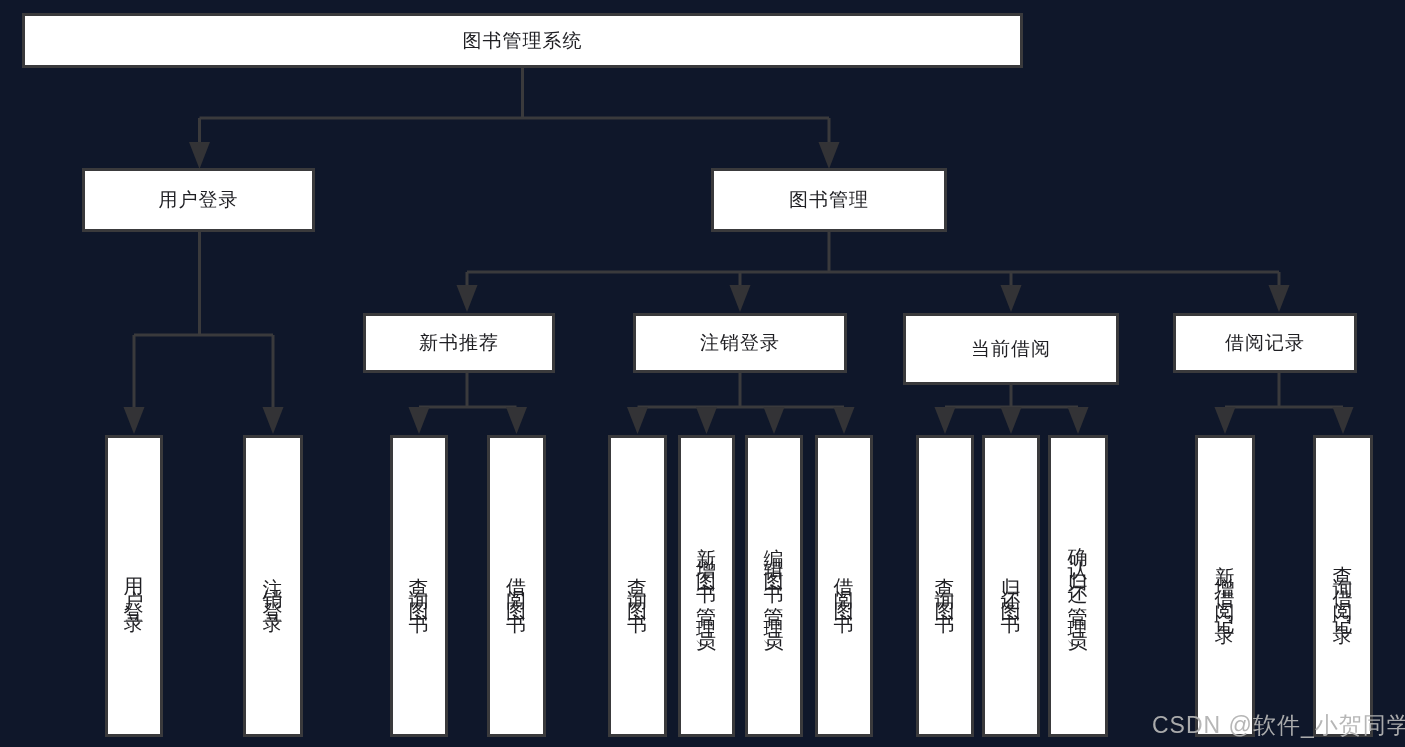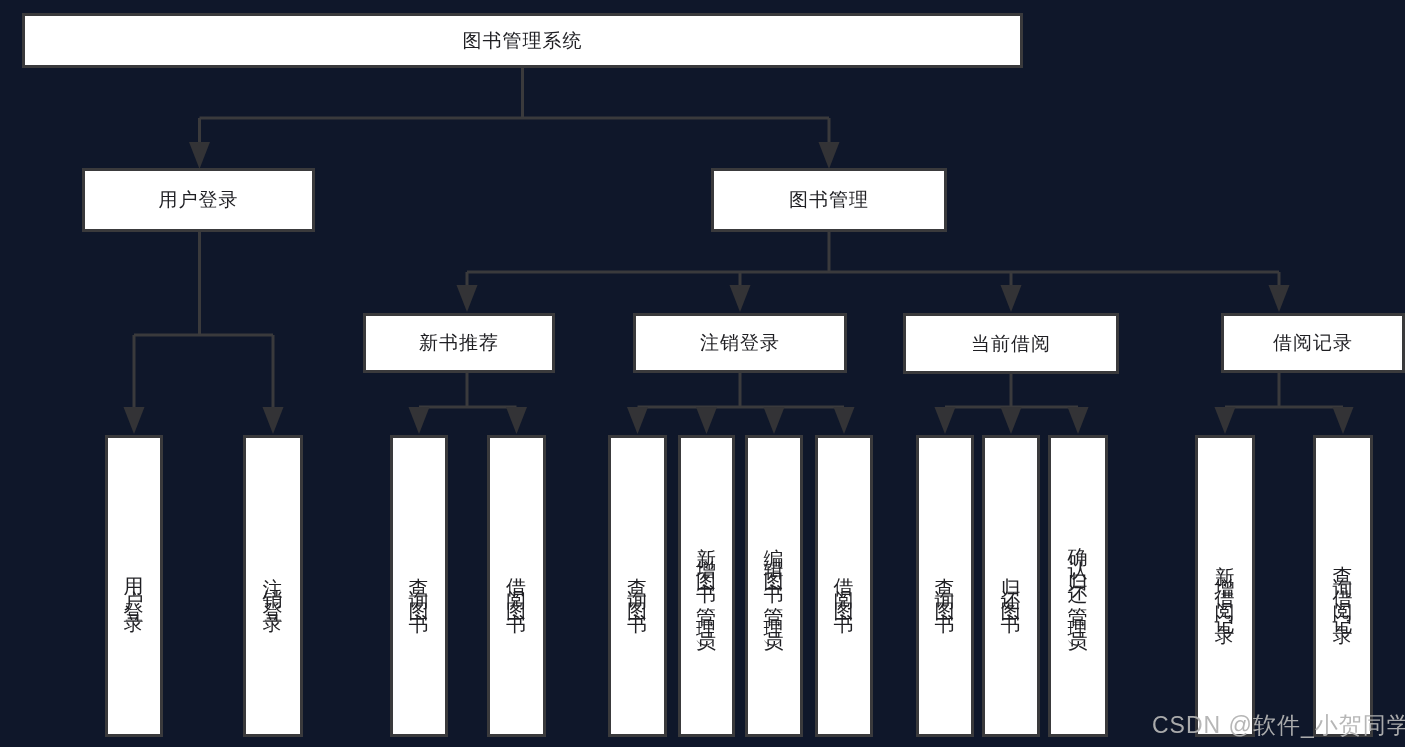--- a/index.html
+++ b/index.html
@@ -131,24 +131,24 @@
   <div class="node" style="left:711px;top:168px;width:236px;height:64px;">
     <span>图书管理</span>
   </div>
 
   <div class="node" style="left:363px;top:313px;width:192px;height:60px;">
     <span>新书推荐</span>
   </div>
   <div class="node" style="left:633px;top:313px;width:214px;height:60px;">
     <span>注销登录</span>
   </div>
-  <div class="node" style="left:903px;top:313px;width:216px;height:61px;">
+  <div class="node" style="left:903px;top:313px;width:216px;height:72px;">
     <span>当前借阅</span>
   </div>
-  <div class="node" style="left:1173px;top:313px;width:184px;height:60px;margin-left:48px;">
+  <div class="node" style="left:1173px;top:313px;width:184px;height:60px;">
     <span>借阅记录</span>
   </div>
 
   <div class="leaf" style="left:105px;top:435px;width:58px;height:302px;">
     <span class="vtext">用户登录</span>
   </div>
   <div class="leaf" style="left:243px;top:435px;width:60px;height:302px;">
     <span class="vtext">注销登录</span>
   </div>
 

